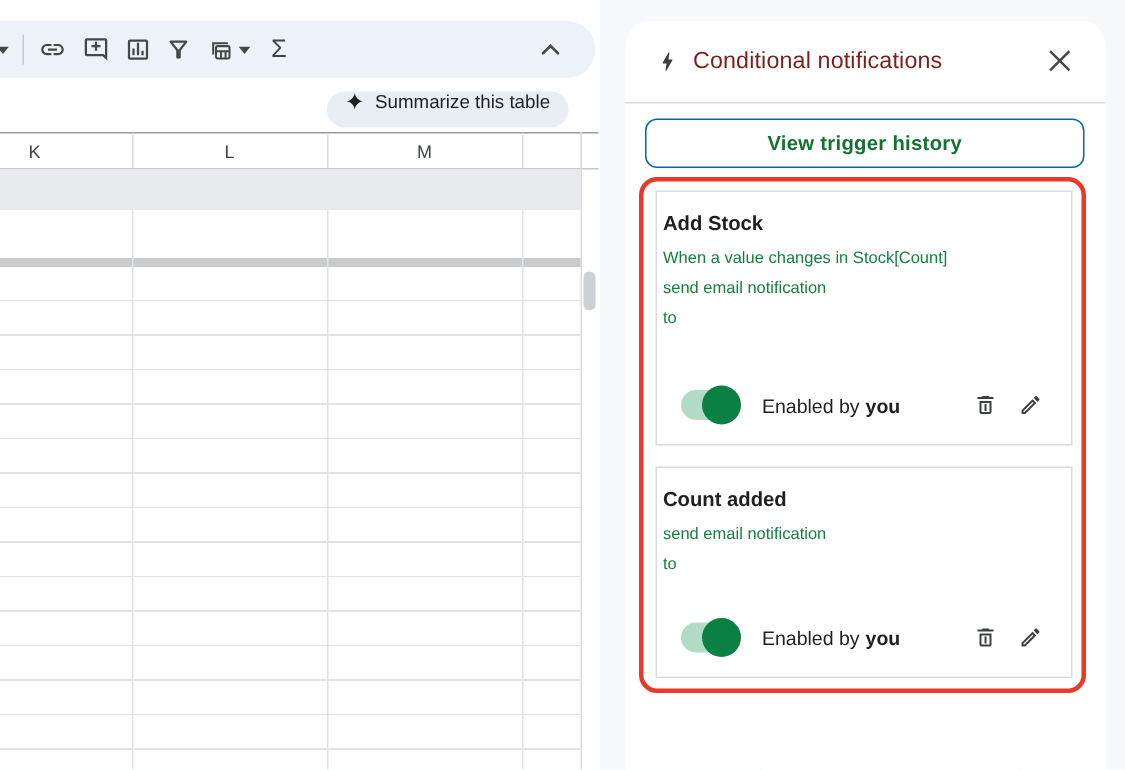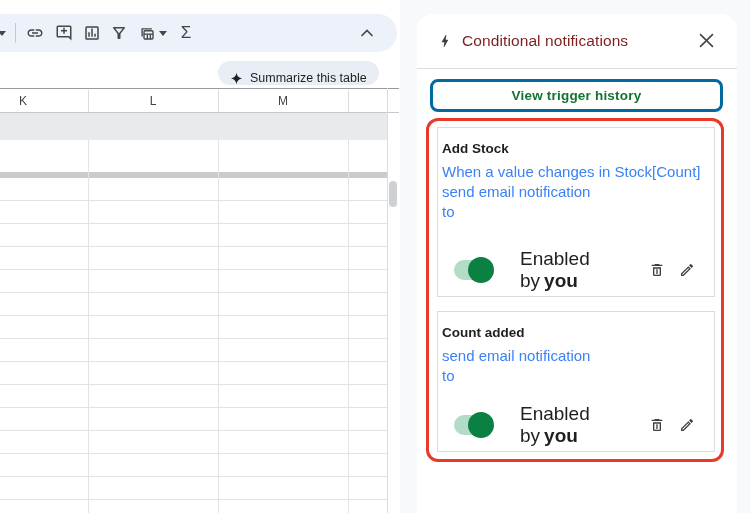--- a/index.html
+++ b/index.html
@@ -15,21 +15,21 @@
   .tb-btn{background:none;border:0;padding:0;margin:0;cursor:pointer;color:#444746;
     display:flex;align-items:center;justify-content:center;width:18px;height:18px;}
   .tb-caret{margin-left:28px;display:flex;}
   .tb-divider{margin-left:9px;width:1px;height:20px;background:#c6cace;}
   .ml10{margin-left:10px;} .ml11{margin-left:11px;} .ml9{margin-left:9px;}
   .tb-table{width:30px;}
   .sigma{font-size:17px;font-weight:500;color:#3f4347;line-height:18px;}
   .tb-collapse{position:absolute;right:22px;width:16px;height:16px;}
 
   .summarize-chip{position:absolute;left:218px;top:61px;height:24px;border-radius:12px;
-    background:#e9eef6;display:flex;align-items:flex-end;gap:7px;padding:0 12px;
+    background:#e9eef6;display:flex;align-items:flex-start;gap:7px;padding:0 12px;
     font-size:12.5px;color:#1f1f1f;cursor:pointer;border:0;}
 
   .col-header-row{position:absolute;left:0;top:88px;width:399px;height:25px;background:#fff;
     border-top:1px solid #989b9e;border-bottom:1px solid #c6c8cb;box-sizing:border-box;
     font-size:12px;color:#3f4347;}
   .col-label{position:absolute;top:50%;transform:translate(-50%,-50%);}
   .cl-k{left:23px;} .cl-l{left:153px;} .cl-m{left:283px;}
   .hv{position:absolute;top:1px;width:1px;height:22px;background:#d8dadd;}
   .hv1{left:88px;} .hv2{left:218px;} .hv3{left:348px;} .hv4{left:387px;}
 
@@ -45,39 +45,39 @@
 
   
   .panel{position:absolute;left:417px;top:14px;width:320px;height:499px;background:#ffffff;
     border-radius:16px 16px 0 0;}
   .panel-header{display:flex;align-items:center;height:54px;padding-left:20px;
     border-bottom:1px solid #dadce0;position:relative;color:#1f1f1f;}
   .panel-title{margin-left:9px;font-size:15.5px;letter-spacing:.1px;color:#7f1d1d;}
   .panel-close{position:absolute;right:22px;top:19px;width:16px;height:16px;background:none;
     border:0;padding:0;cursor:pointer;color:#444746;display:flex;}
   .vth-btn{position:absolute;left:13px;top:65px;width:293px;height:33px;background:#fff;
-    border:3px solid #0369a1;border-radius:8px;cursor:pointer;
+    border:1px solid #0369a1;border-radius:8px;cursor:pointer;
     font-family:inherit;font-size:13.5px;font-weight:700;letter-spacing:.2px;}
   .annotation{position:absolute;left:9px;top:104px;width:298px;height:344px;
     border-radius:12px;box-sizing:border-box;pointer-events:none;border:3px solid #ea3829;}
 
   .card{position:absolute;left:20px;width:278px;background:#fff;border:1px solid #dadce0;
     border-radius:0;box-sizing:border-box;padding:12px 4px;}
   .card1{top:113px;height:170px;} .card2{top:297px;height:141px;}
   .card-title{font-size:13.5px;font-weight:700;color:#1f1f1f;margin-bottom:5px;line-height:17px;}
-  .card-line{font-size:15px;color:#3b82f6;line-height:20px;white-space:nowrap;}
+  .card-line{font-size:11px;color:#15803d;line-height:20px;white-space:nowrap;}
   .card-footer{position:absolute;left:16px;right:16px;bottom:12px;height:28px;
     display:flex;align-items:center;}
   .switch{position:relative;width:38px;height:20px;border-radius:10px;background:#c6cace;
     cursor:pointer;flex:none;}
   .switch.on{background:#b2dcc6;}
   .switch .knob{position:absolute;left:-2px;top:-3px;width:26px;height:26px;border-radius:50%;
     background:#9aa0a6;}
   .switch.on .knob{left:auto;right:-2px;background:#0b8043;}
-  .status{margin-left:28px;font-size:19px;color:#1f1f1f;}
+  .status{margin-left:16px;font-size:13px;color:#1f1f1f;}
   .status b{margin-left:4px;font-weight:700;}
   .foot-icons{margin-left:auto;display:flex;gap:13px;padding-right:2px;}
   .icon-btn{background:none;border:0;padding:0;cursor:pointer;color:#3c4043;
     width:17px;height:17px;display:flex;}
   svg{display:block;}
 </style>
 </head>
 <body>
 
 <div id="stage">

